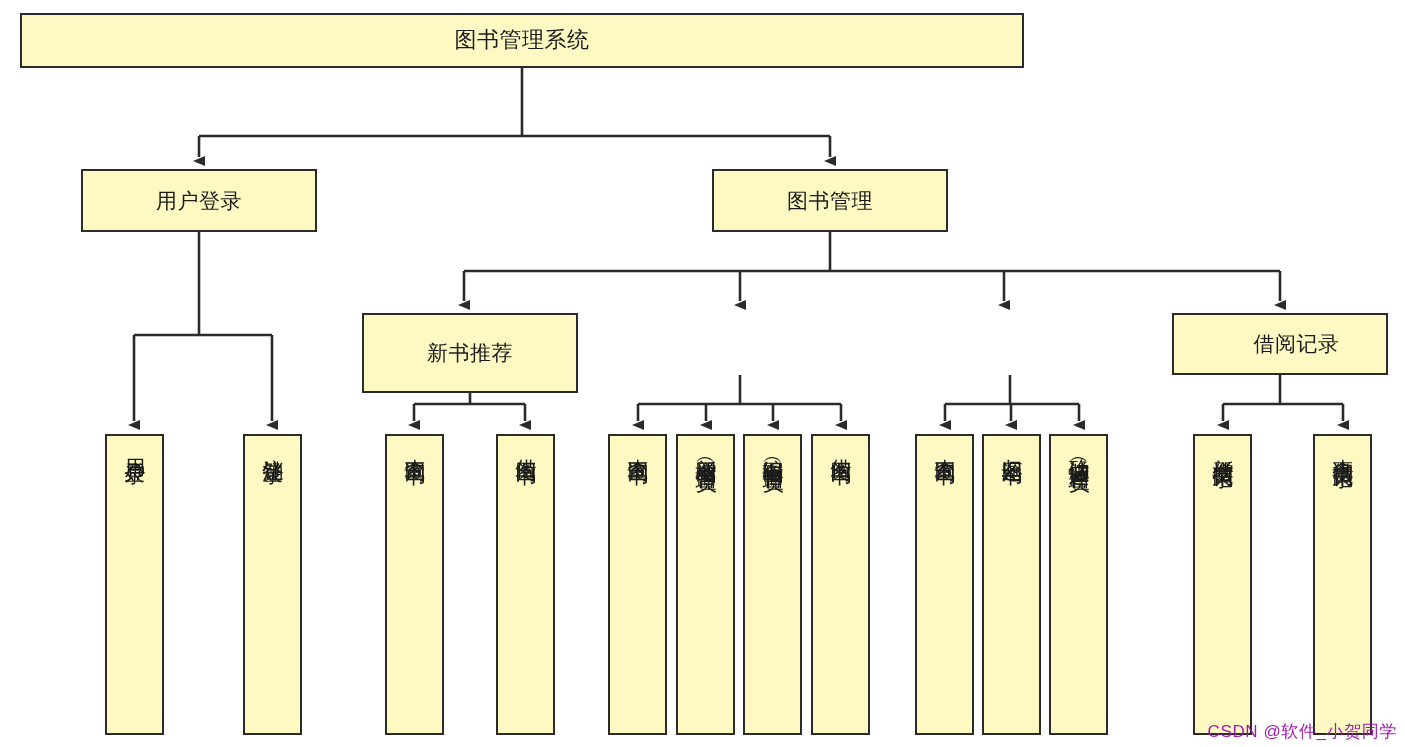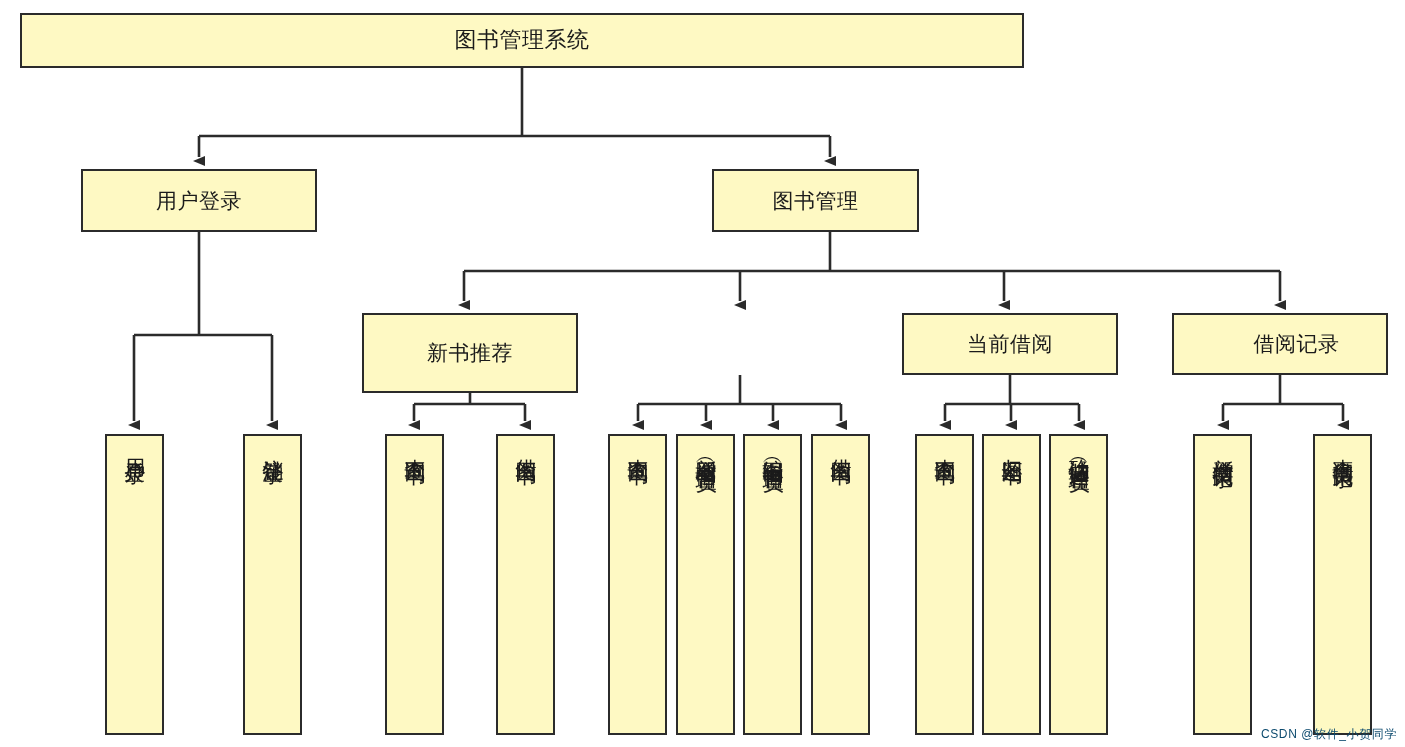--- a/index.html
+++ b/index.html
@@ -7,21 +7,21 @@
   #canvas{position:relative;width:1405px;height:747px;background:#fff;overflow:hidden;}
   #wires{position:absolute;left:0;top:0;width:1405px;height:747px;}
   .node{position:absolute;box-sizing:border-box;background:#fef9c3;border:2.5px solid #2b2b2b;
         display:flex;align-items:center;justify-content:center;}
   .node .lbl{color:#1b1b1b;letter-spacing:.5px;white-space:pre;}
   .node.h .lbl{font-size:21px;line-height:1.1;}
   .node.h.root .lbl{font-size:22px;}
   .node.v{align-items:flex-start;padding-top:6px;}
   .node.v .lbl{writing-mode:vertical-rl;text-orientation:upright;font-size:21px;
                line-height:1.18;letter-spacing:2px;}
-  #watermark{position:absolute;right:8px;bottom:4px;font-size:12px;color:#0c4a6e;
+  #watermark{position:absolute;right:8px;bottom:4px;font-size:17px;color:#a21caf;
              letter-spacing:.6px;white-space:nowrap;}
 </style>
 </head>
 <body>
 
 <div id="canvas">
 
   <svg id="wires" viewBox="0 0 1405 747">
     <defs>
       <marker id="arrow" markerWidth="10" markerHeight="12" refX="1" refY="6" orient="auto" markerUnits="userSpaceOnUse">
@@ -72,29 +72,26 @@
     </g>
   </svg>
 
   <div class="node h root" style="left:20px;top:13px;width:1004px;height:55px;">
     <span class="lbl">图书管理系统</span>
   </div>
 
   <div class="node h" style="left:81px;top:169px;width:236px;height:63px;">
     <span class="lbl">用户登录</span>
   </div>
-  <div class="node h" style="left:712px;top:169px;width:207px;height:63px;">
+  <div class="node h" style="left:712px;top:169px;width:236px;height:63px;">
     <span class="lbl">图书管理</span>
   </div>
 
   <div class="node h" style="left:362px;top:313px;width:216px;height:80px;">
     <span class="lbl">新书推荐</span>
-  </div>
-  <div class="node h" style="left:902px;top:313px;width:216px;height:62px;">
-    <span class="lbl">当前借阅</span>
   </div>
   <div class="node h" style="left:1172px;top:313px;width:216px;height:62px;padding-left:33px;">
     <span class="lbl">借阅记录</span>
   </div>
 
   <div class="node v" style="left:105px;top:434px;width:59px;height:301px;">
     <span class="lbl">用户登录</span>
   </div>
   <div class="node v" style="left:243px;top:434px;width:59px;height:301px;">
     <span class="lbl">注销登录</span>

